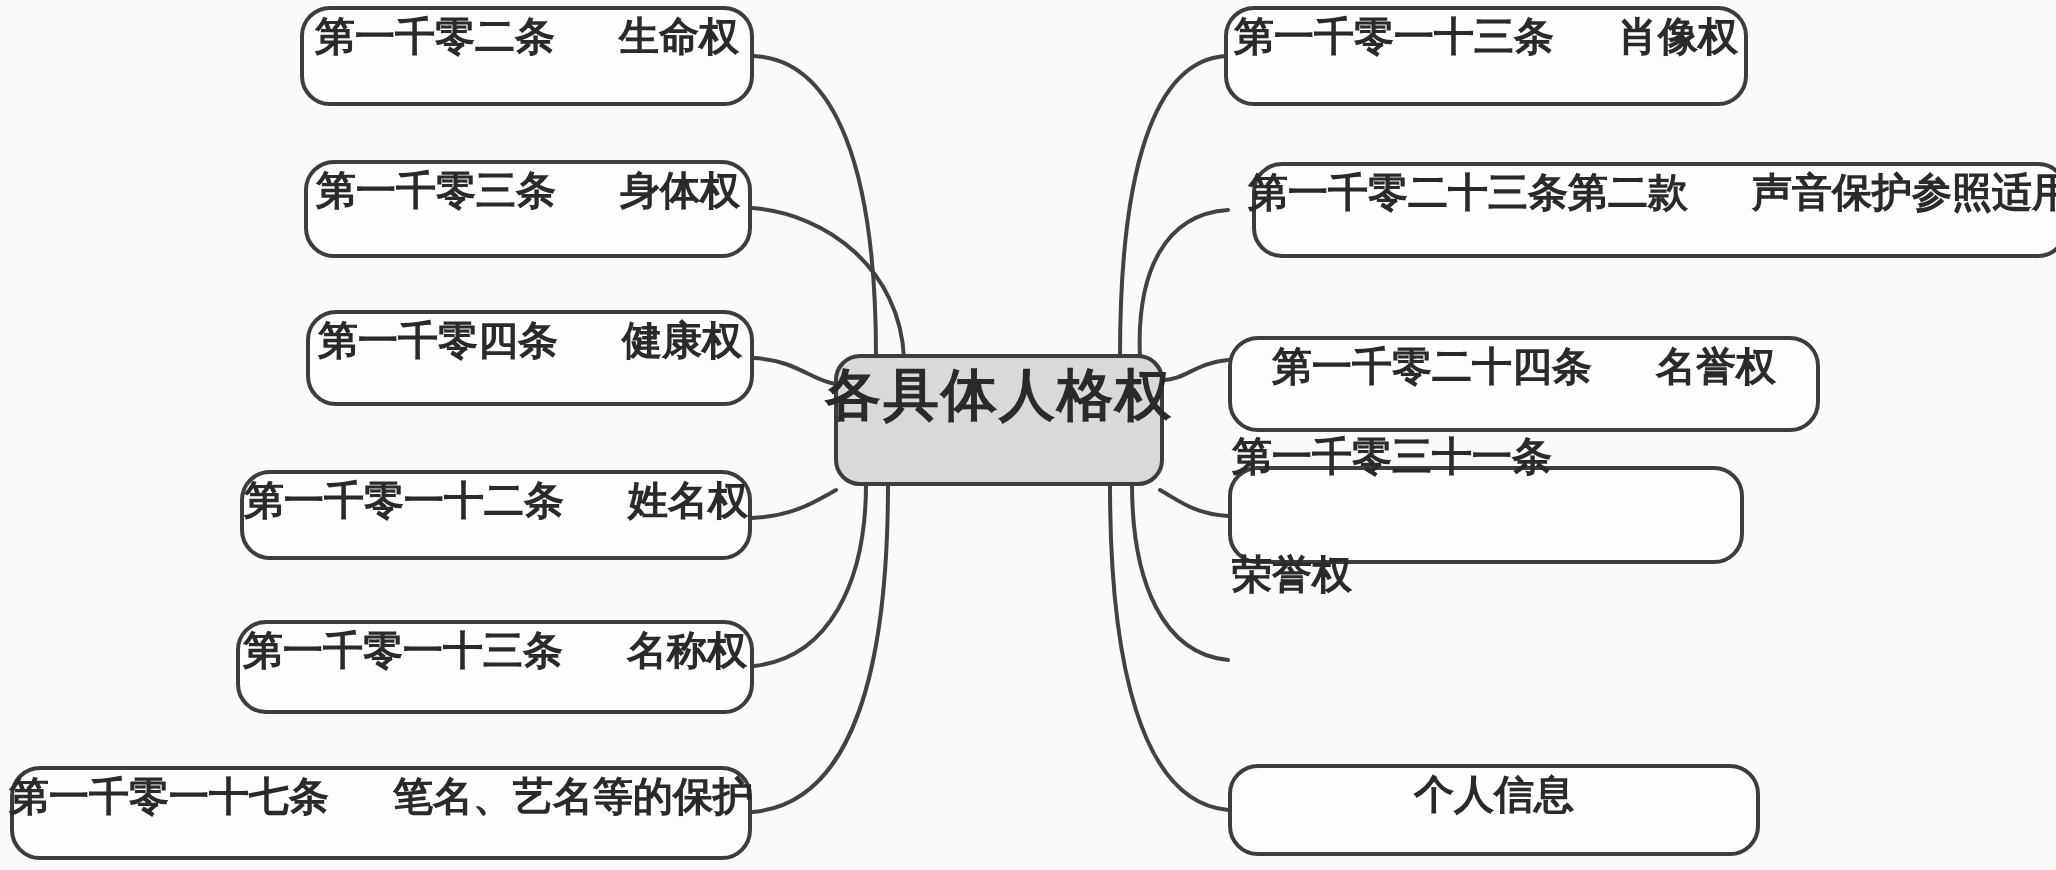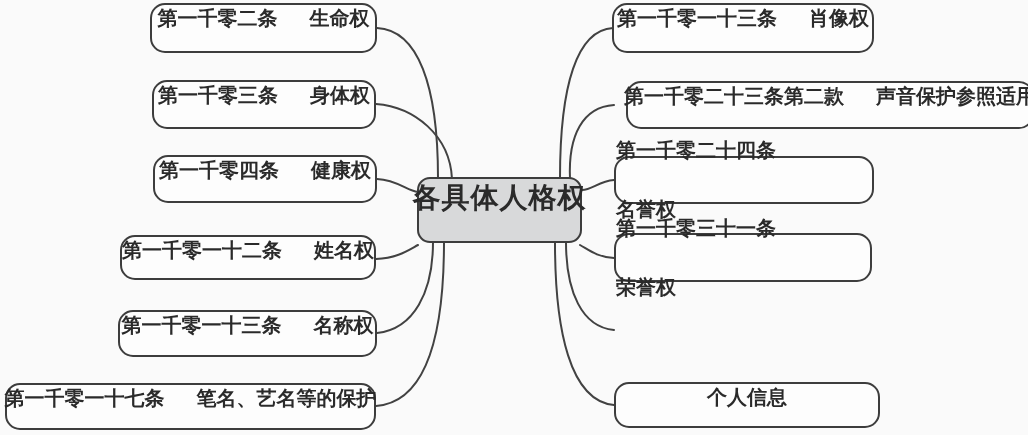--- a/index.html
+++ b/index.html
@@ -100,21 +100,21 @@
   </div>
 
   <div class="node" style="left:612px; top:3px; width:262px; height:50px;">
     <span>第一千零一十三条</span>
     <span>肖像权</span>
   </div>
   <div class="node" style="left:626px; top:81px; width:408px; height:48px;">
     <span>第一千零二十三条第二款</span>
     <span>声音保护参照适用</span>
   </div>
-  <div class="node" style="left:614px; top:156px; width:260px; height:48px;flex-direction:column;">
+  <div class="node" style="left:614px; top:168px; width:296px; height:48px;">
     <span>第一千零二十四条</span>
     <span>名誉权</span>
   </div>
   <div class="node" style="left:614px; top:233px; width:258px; height:49px;flex-direction:column;">
     <span>第一千零三十一条</span>
     <span>荣誉权</span>
   </div>
   <div class="node" style="left:614px; top:382px; width:266px; height:46px;">
     <span>个人信息</span>
   </div>

